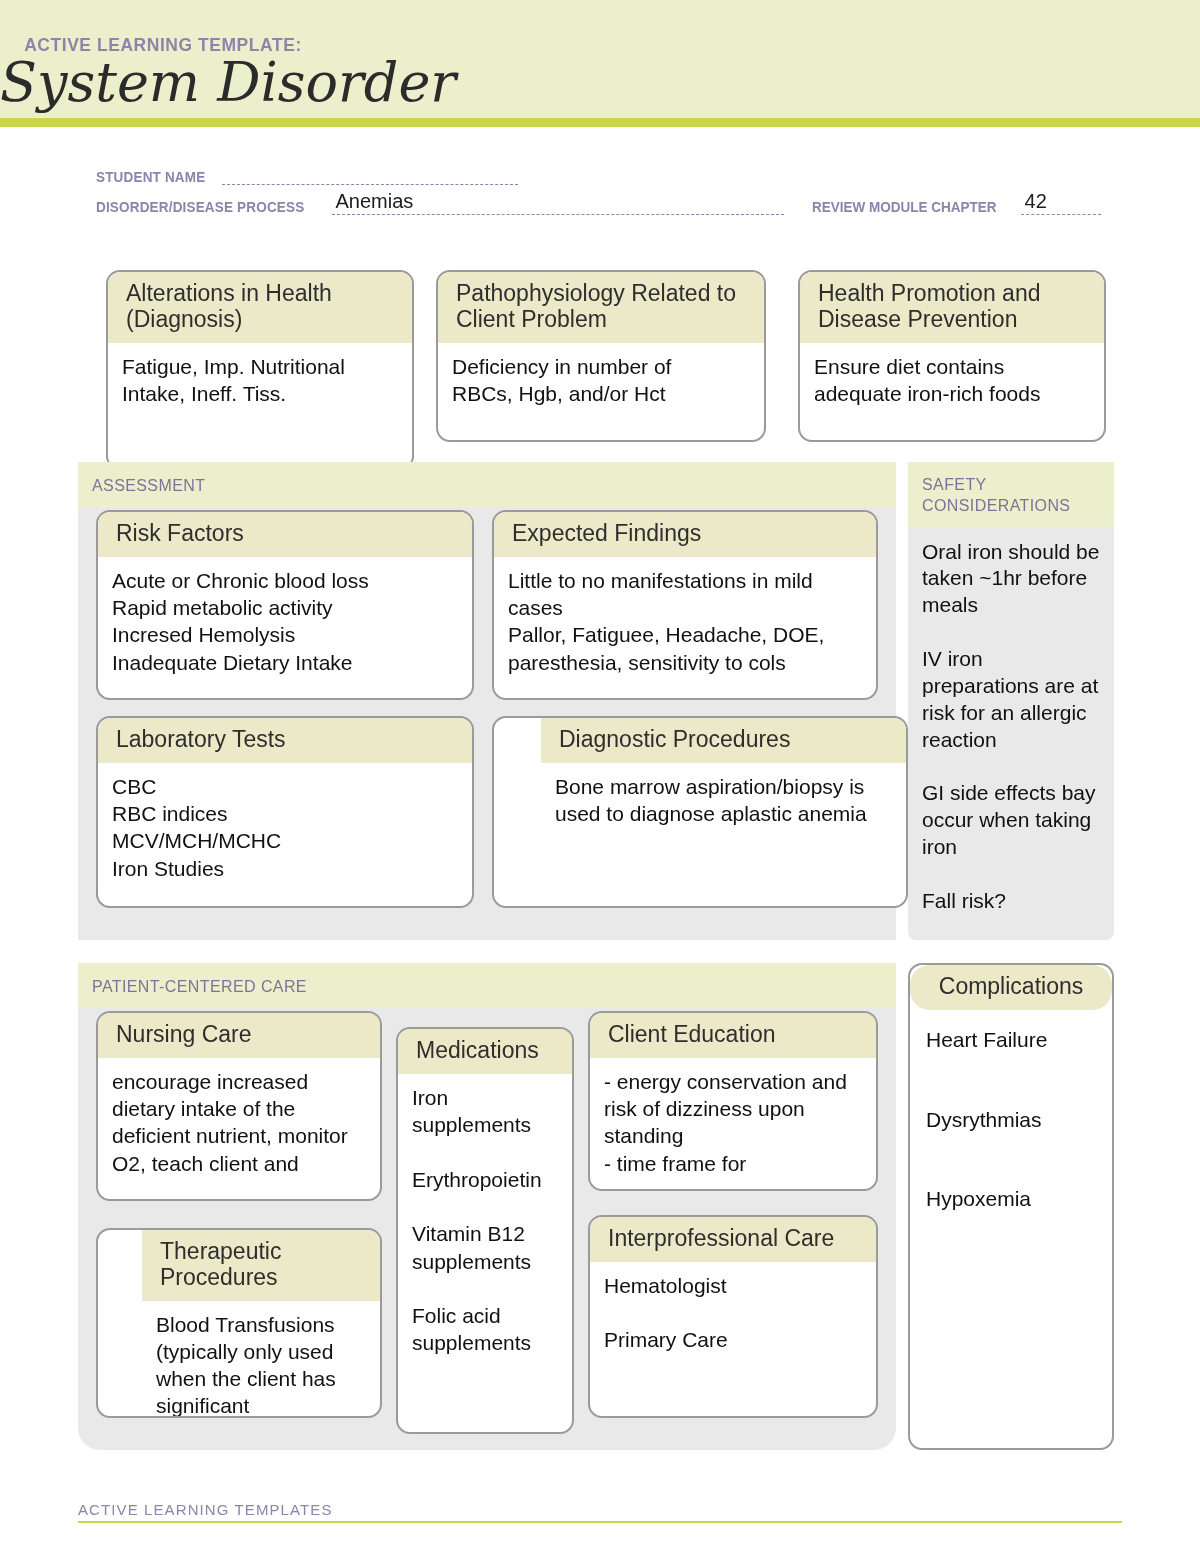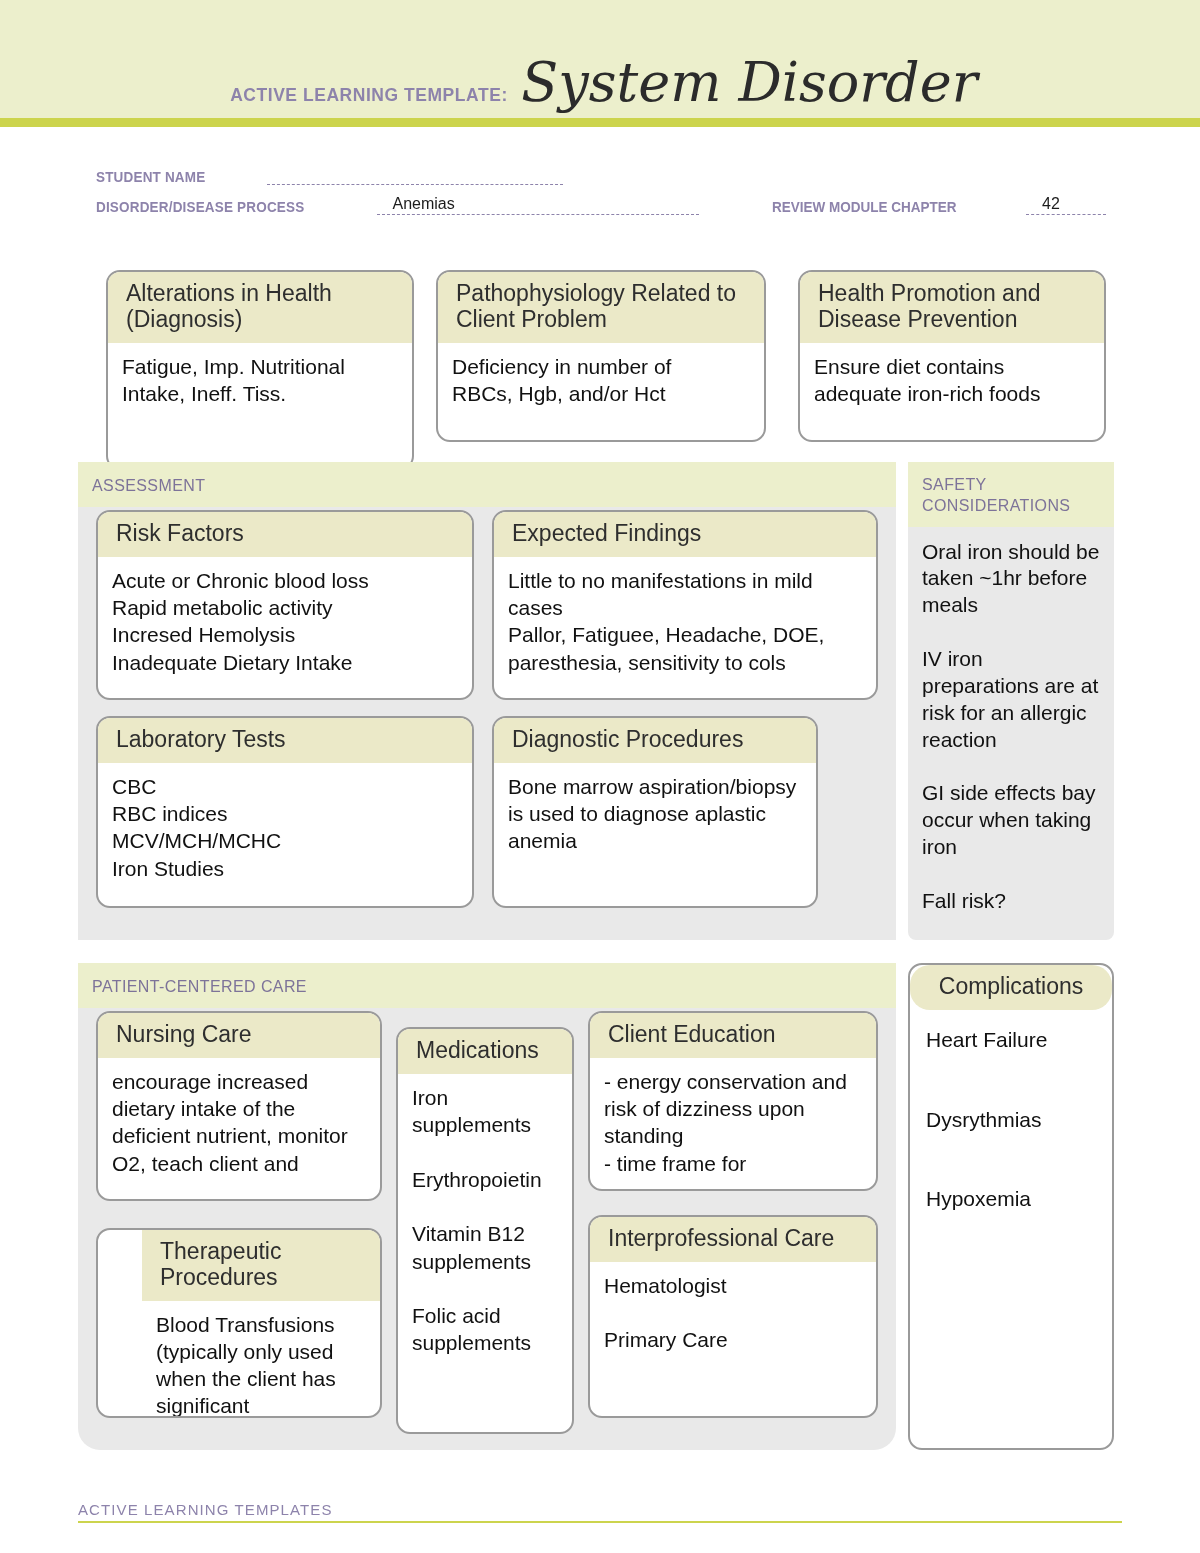--- a/index.html
+++ b/index.html
@@ -24,20 +24,21 @@
     background: #ecefcc;
   }
   .header-inner {
     position: absolute;
     left: 0; bottom: 8px;
     width: 1183px;
     text-align: center;
     display: flex;
     align-items: baseline;
     justify-content: center;
+    flex-direction: column;
   }
   .header-eyebrow {
     font-size: 19px;
     font-weight: bold;
     letter-spacing: 0.6px;
     color: #8d83ab;
     margin-right: 14px;
     transform: scaleX(0.92);
     transform-origin: right bottom;
   }
@@ -60,21 +61,20 @@
   .fields {
     position: absolute;
     left: 96px; top: 155px;
     width: 1010px;
   }
   .field-row {
     position: relative;
     height: 30px;
     display: flex;
     align-items: flex-end;
-    gap: 45px;
   }
   .field-label {
     font-size: 15px;
     font-weight: bold;
     color: #8d83ab;
     letter-spacing: 0.2px;
     white-space: nowrap;
     transform: scaleX(0.9);
     transform-origin: left bottom;
   }
@@ -82,23 +82,23 @@
     position: relative;
     border-bottom: 1.5px dashed #8d83ab;
     margin-left: 4px;
     height: 20px;
   }
   .line-a { width: 296px; }
   .line-b { flex: 1 1 auto; max-width: 452px; }
   .line-c { width: 80px; }
   .field-value {
     position: absolute;
-    left: 16px;
+    left: 4px;
     bottom: 1px;
-    font-size: 16px;
+    font-size: 20px;
     color: #1c1c1c;
     white-space: nowrap;
   }
   .field-label-right {
     font-size: 15px;
     font-weight: bold;
     color: #8d83ab;
     white-space: nowrap;
     margin-left: 28px;
     transform: scaleX(0.9);
@@ -147,21 +147,21 @@
     color: #7d7399;
     padding: 14px 0 10px 14px;
     line-height: 1.3;
   }
   #panel-assessment { left: 78px; top: 462px; width: 818px; height: 478px; }
   #panel-pcc        { left: 78px; top: 963px; width: 818px; height: 487px; border-radius: 22px; }
 
   #card-risk       { left: 18px;  top: 48px;  width: 378px; height: 190px; }
   #card-findings   { left: 414px; top: 48px;  width: 386px; height: 190px; }
   #card-lab        { left: 18px;  top: 254px; width: 378px; height: 192px; }
-  #card-diag       { left: 414px; top: 254px; width: 326px; height: 192px; }
+  #card-diag       { left: 414px; top: 254px; width: 416px; height: 192px; padding-left: 47px; }
 
   #card-nursing    { left: 18px;  top: 48px;  width: 286px; height: 190px; }
   #card-therapeutic{ left: 18px;  top: 265px; width: 286px; height: 190px; padding-left: 44px; }
   #card-meds       { left: 318px; top: 64px;  width: 178px; height: 407px; }
   #card-education  { left: 510px; top: 48px;  width: 290px; height: 180px; }
   #card-interpro   { left: 510px; top: 252px; width: 290px; height: 203px; }
 
   
   #panel-safety {
     position: absolute;

